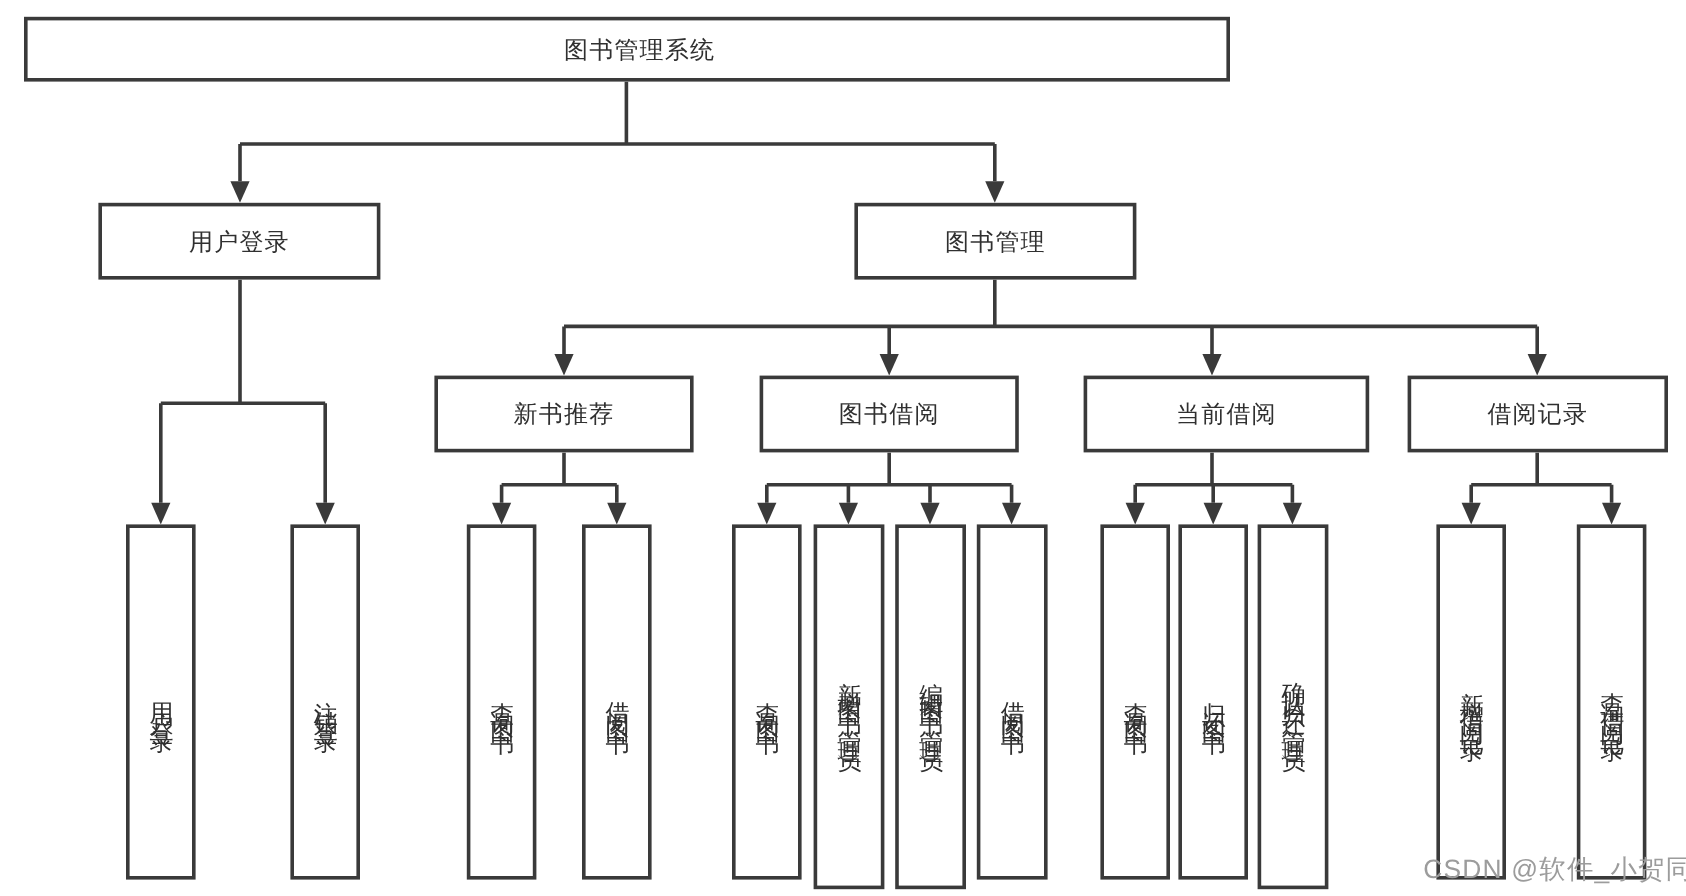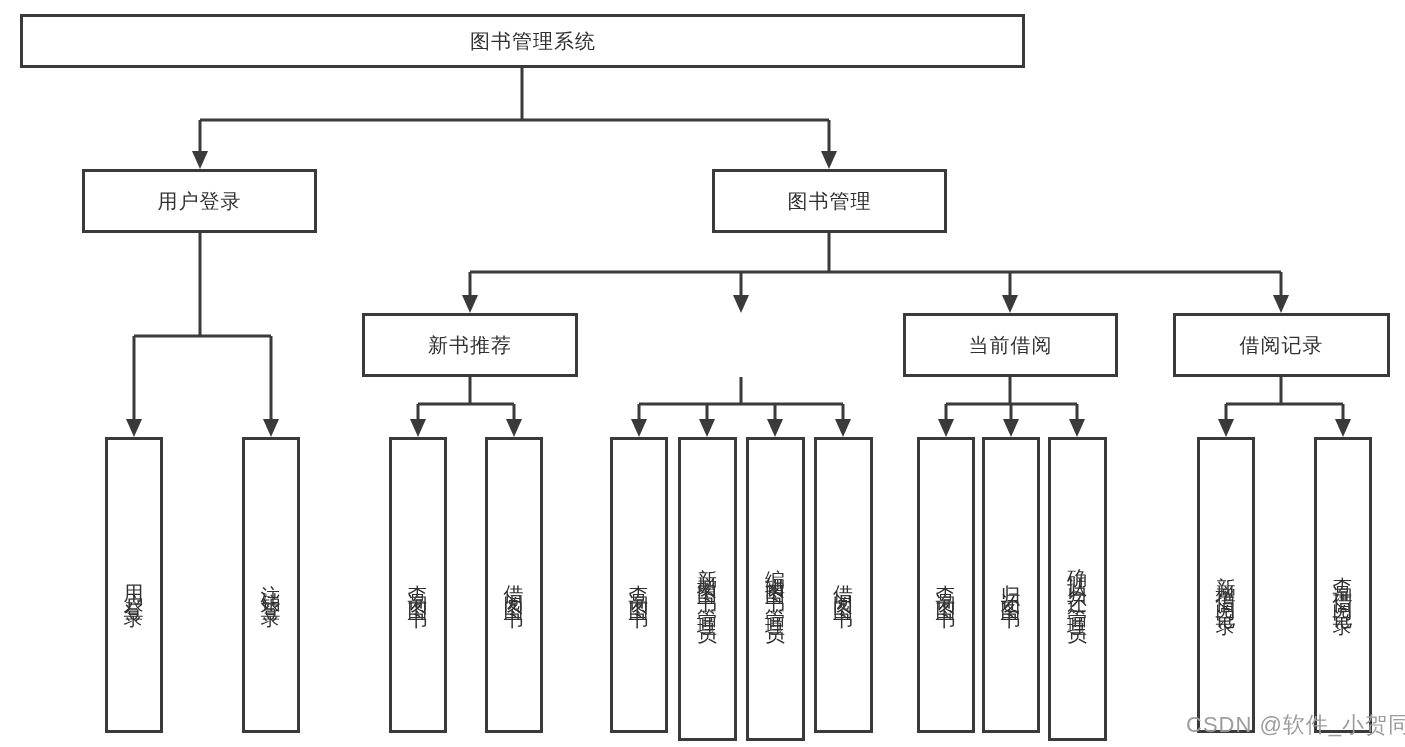--- a/index.html
+++ b/index.html
@@ -108,21 +108,24 @@
   <div class="node" style="left:82px;top:169px;width:235px;height:64px;">
     <span class="htext">用户登录</span>
   </div>
   <div class="node" style="left:362px;top:313px;width:216px;height:64px;">
     <span class="htext">新书推荐</span>
   </div>
 
   <div class="node" style="left:712px;top:169px;width:235px;height:64px;">
     <span class="htext">图书管理</span>
   </div>
-  <div class="node" style="left:903px;top:313px;width:215px;height:64px;">
+  <div class="node" style="left:633px;top:313px;width:216px;height:64px;">
+    <span class="htext">图书借阅</span>
+  </div>
+  <div class="node" style="left:903px;top:313px;width:238px;height:64px;">
     <span class="htext">当前借阅</span>
   </div>
   <div class="node" style="left:1173px;top:313px;width:217px;height:64px;">
     <span class="htext">借阅记录</span>
   </div>
 
   <div class="node" style="left:105px;top:437px;width:58px;height:296px;">
     <span class="vtext">用户登录</span>
   </div>
   <div class="node" style="left:242px;top:437px;width:58px;height:296px;">

